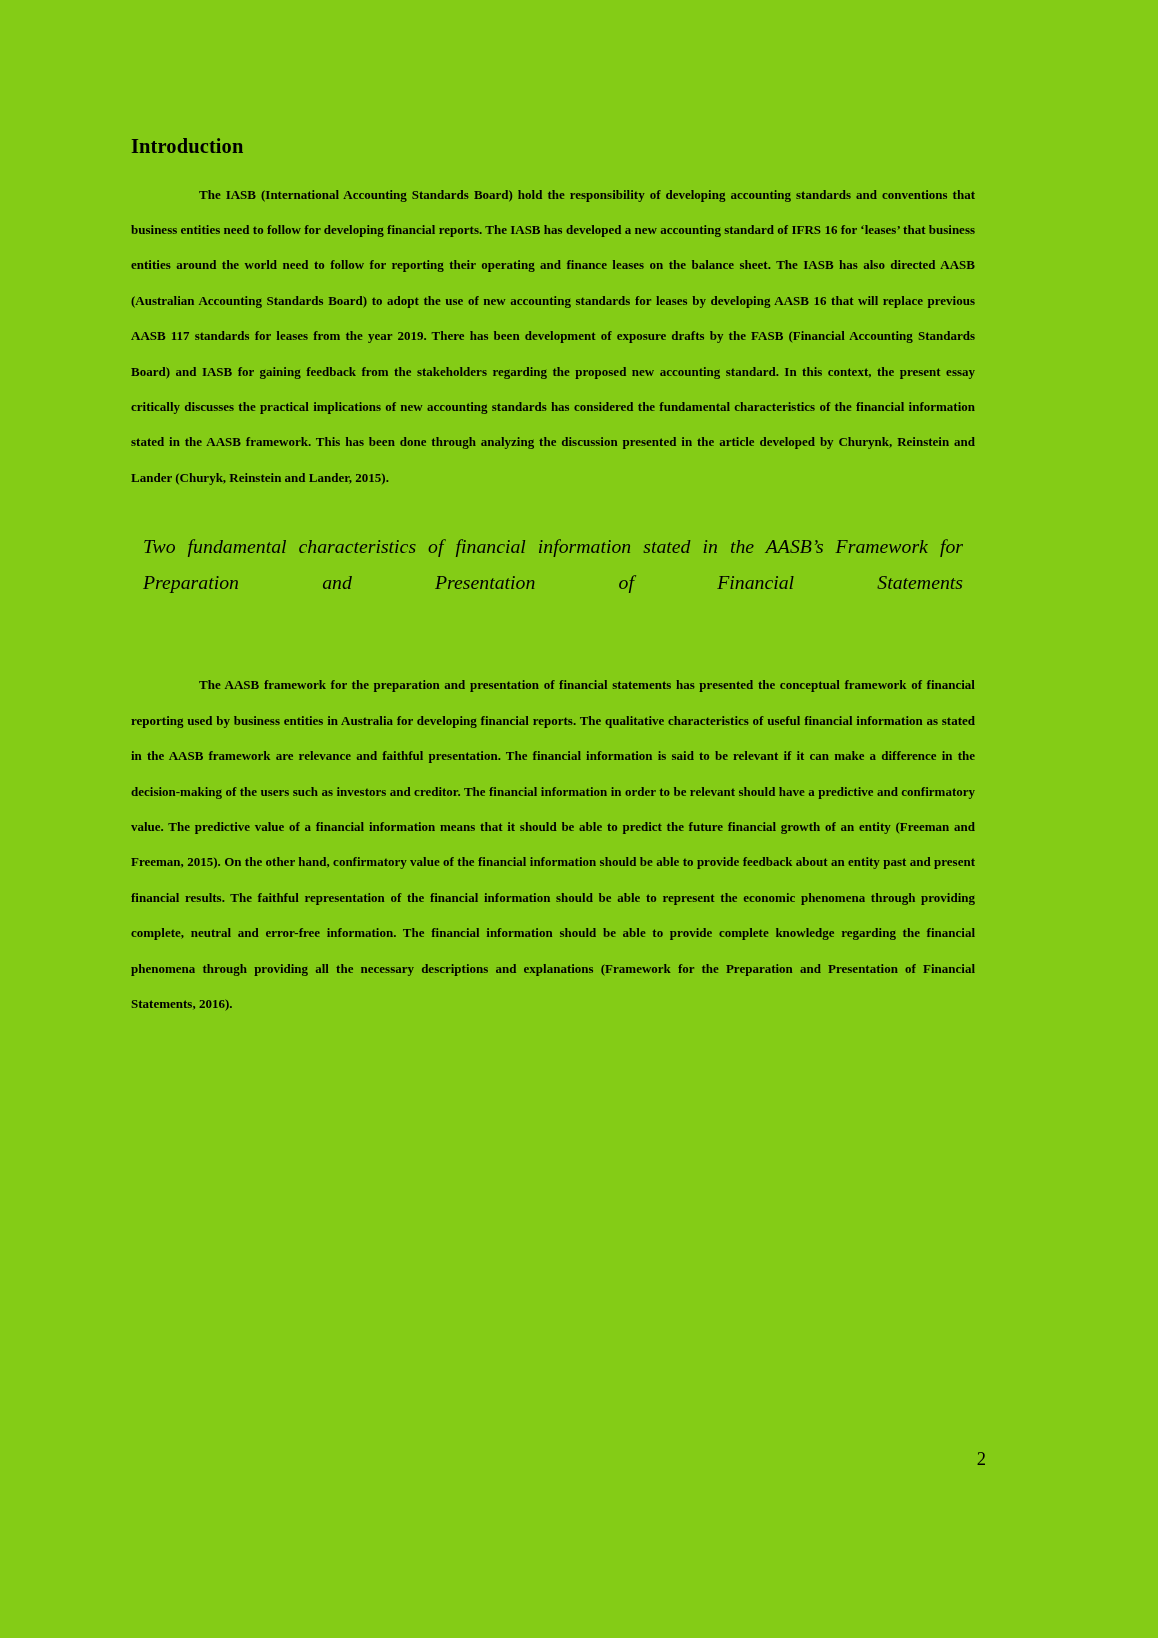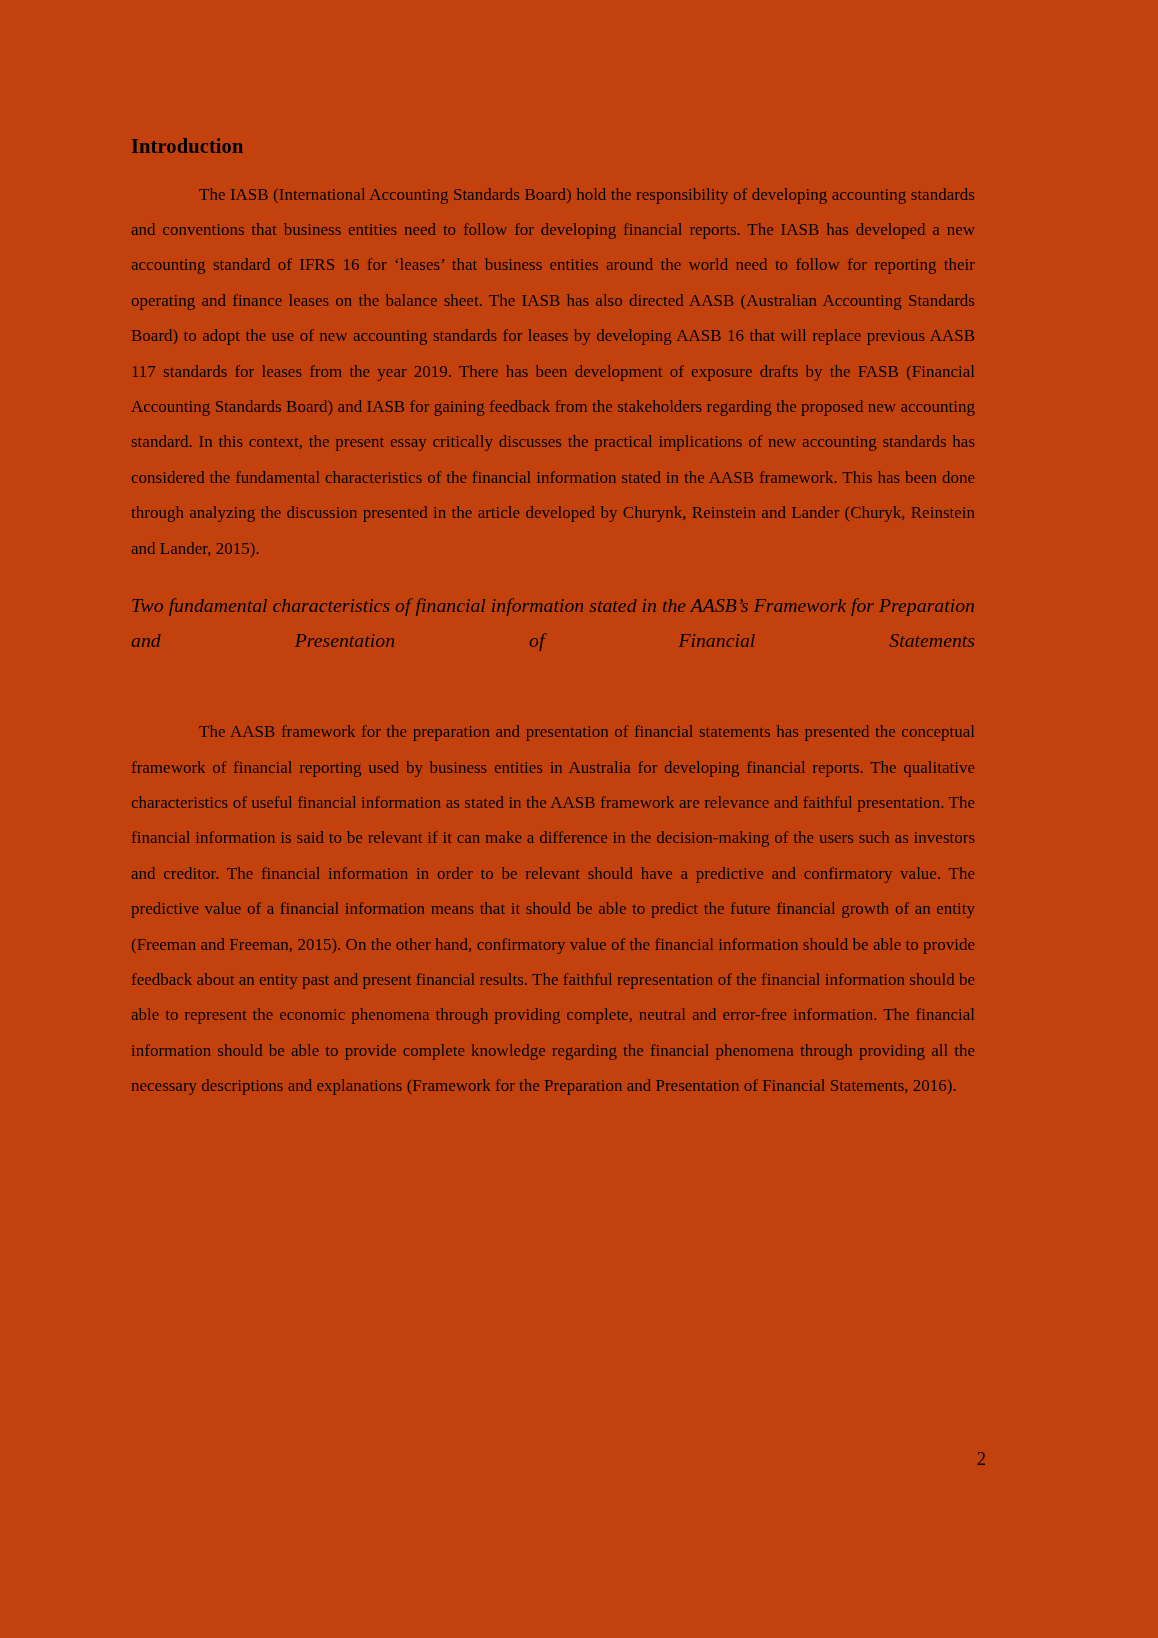--- a/index.html
+++ b/index.html
@@ -8,47 +8,48 @@
     background: #ffffff;
   }
   body {
     font-family: "Liberation Serif", "DejaVu Serif", serif;
     color: #000000;
   }
   .page {
     position: relative;
     width: 1158px;
     height: 1638px;
-    background: #c2410c;
+    background: #84cc16;
     box-sizing: border-box;
     overflow: hidden;
   }
   .content {
     position: absolute;
     left: 131px;
     top: 0;
     width: 844px;
   }
   .doc-heading {
     font-size: 20.5px;
     font-weight: bold;
     line-height: 1.0;
     margin: 0;
     padding-top: 136px;
     text-align: left;
     letter-spacing: 0.1px;
   }
   .body-para {
-    font-size: 17px;
+    font-size: 13px;
     line-height: 35.4px;
     text-align: justify;
     text-justify: inter-word;
     margin: 0;
     text-indent: 68px;
     hyphens: none;
+    font-weight: bold;
   }
   .para-gap-1 { margin-top: 20px; }
   .section-heading {
     font-size: 19.8px;
     font-weight: bold;
     line-height: 35.4px;
     text-align: justify;
     text-justify: inter-word;
     margin: 0;
     padding-top: 23px;
@@ -58,21 +59,21 @@
     display: inline-block;
     width: 100%;
     height: 0;
   }
   .italic-subheading {
     font-size: 19.8px;
     font-style: italic;
     line-height: 35.4px;
     text-align: justify;
     text-justify: inter-word;
-    margin: 0;
+    margin: 12px;
     padding-top: 22px;
   }
   .italic-subheading::after {
     content: "";
     display: inline-block;
     width: 100%;
     height: 0;
   }
   .para-gap-2 { padding-top: 20px; }
   .page-number {

